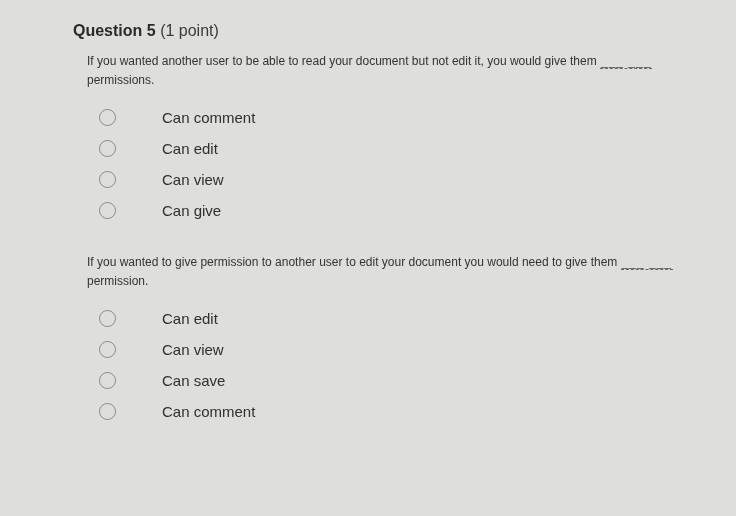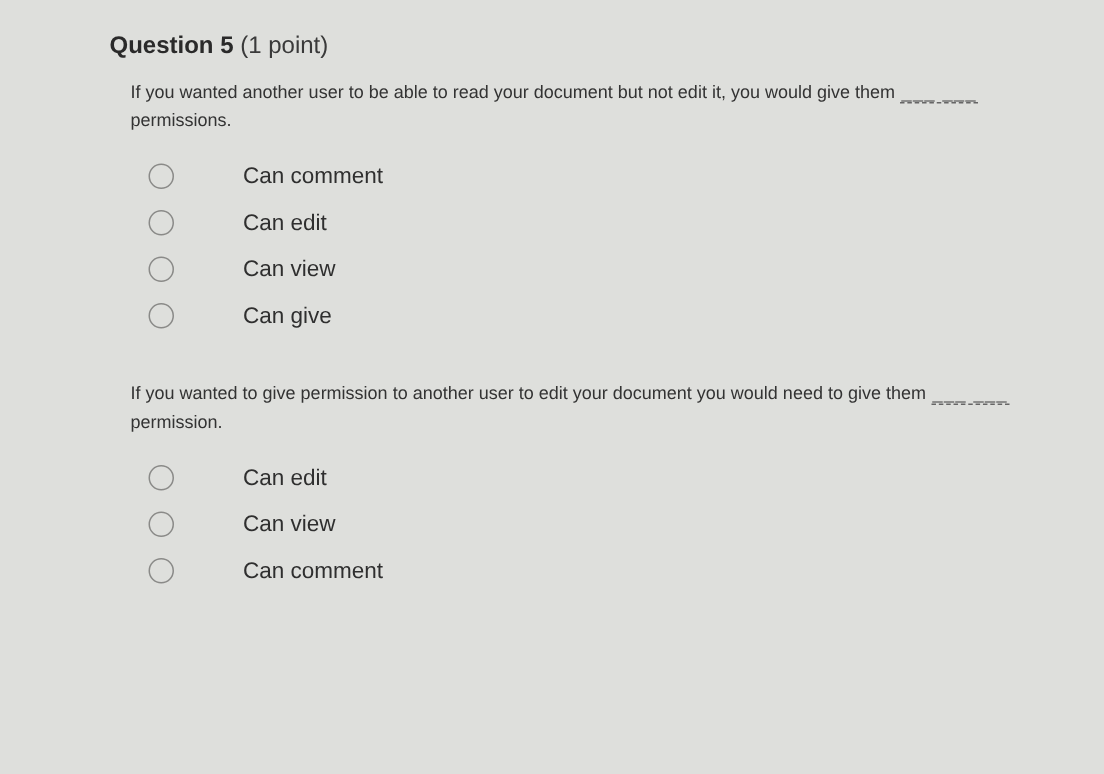--- a/index.html
+++ b/index.html
@@ -97,16 +97,20 @@
     <div class="option">
       <span class="radio"></span>
       <span class="option-label">Can edit</span>
     </div>
     <div class="option">
       <span class="radio"></span>
       <span class="option-label">Can view</span>
     </div>
     <div class="option">
       <span class="radio"></span>
+      <span class="option-label">Can save</span>
+    </div>
+    <div class="option">
+      <span class="radio"></span>
       <span class="option-label">Can comment</span>
     </div>
   </div>
 </div>
 
 </body></html>

